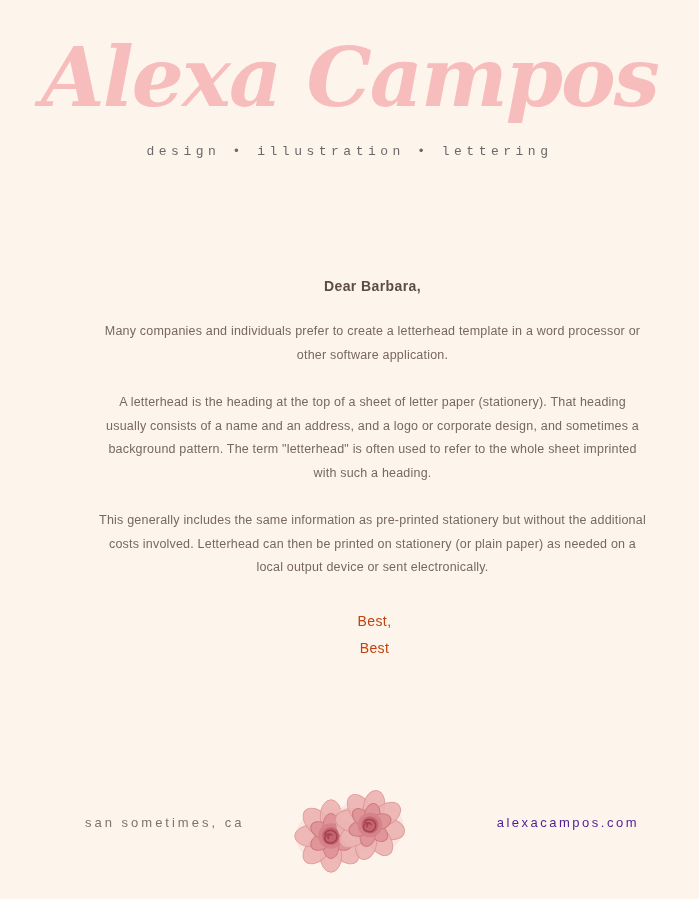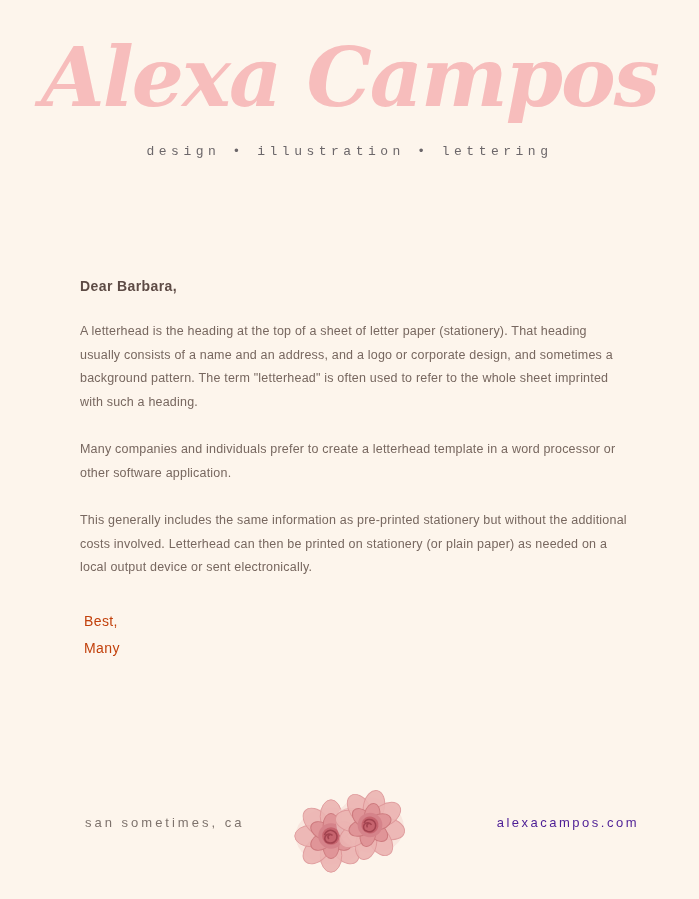--- a/index.html
+++ b/index.html
@@ -32,20 +32,21 @@
     color: #6c676a;
     font-family: Liberation Mono, monospace;
   }
 
   
   .letter {
     position: absolute;
     left: 80px;
     top: 278px;
     width: 585px;
+    text-align: center;
   }
   .greeting {
     margin: 0 0 26px 0;
     font-size: 14px;
     font-weight: bold;
     letter-spacing: 0.4px;
     color: #5d4b45;
   }
   .para {
     margin: 0 0 24px 0;
@@ -94,30 +95,30 @@
 
 <div class="page">
 
   <header>
     <div class="brand">Alexa Campos</div>
     <div class="tagline">design • illustration • lettering</div>
   </header>
 
   <main class="letter">
     <p class="greeting">Dear Barbara,</p>
+    <p class="para">Many companies and individuals prefer to create a letterhead template in a word processor or
+other software application.</p>
     <p class="para">A letterhead is the heading at the top of a sheet of letter paper (stationery). That heading
 usually consists of a name and an address, and a logo or corporate design, and sometimes a
 background pattern. The term "letterhead" is often used to refer to the whole sheet imprinted
 with such a heading.</p>
-    <p class="para">Many companies and individuals prefer to create a letterhead template in a word processor or
-other software application.</p>
     <p class="para">This generally includes the same information as pre-printed stationery but without the additional
 costs involved. Letterhead can then be printed on stationery (or plain paper) as needed on a
 local output device or sent electronically.</p>
-    <p class="closing"><span>Best,</span><br><span>Many</span></p>
+    <p class="closing"><span>Best,</span><br><span>Best</span></p>
   </main>
 
   <footer>
     <span class="footer-location">san sometimes, ca</span>
 
     <svg class="rose-svg" width="140" height="102" viewBox="0 0 140 102" aria-hidden="true">
       <defs>
         <g id="rose">
           <ellipse rx="36" ry="29" fill="#f5d9d3" opacity="0.55"></ellipse>
           <ellipse cx="20" cy="0" rx="17" ry="11" fill="#ecb4b2" stroke="#dd9597" stroke-width="1" opacity="0.9"></ellipse>

